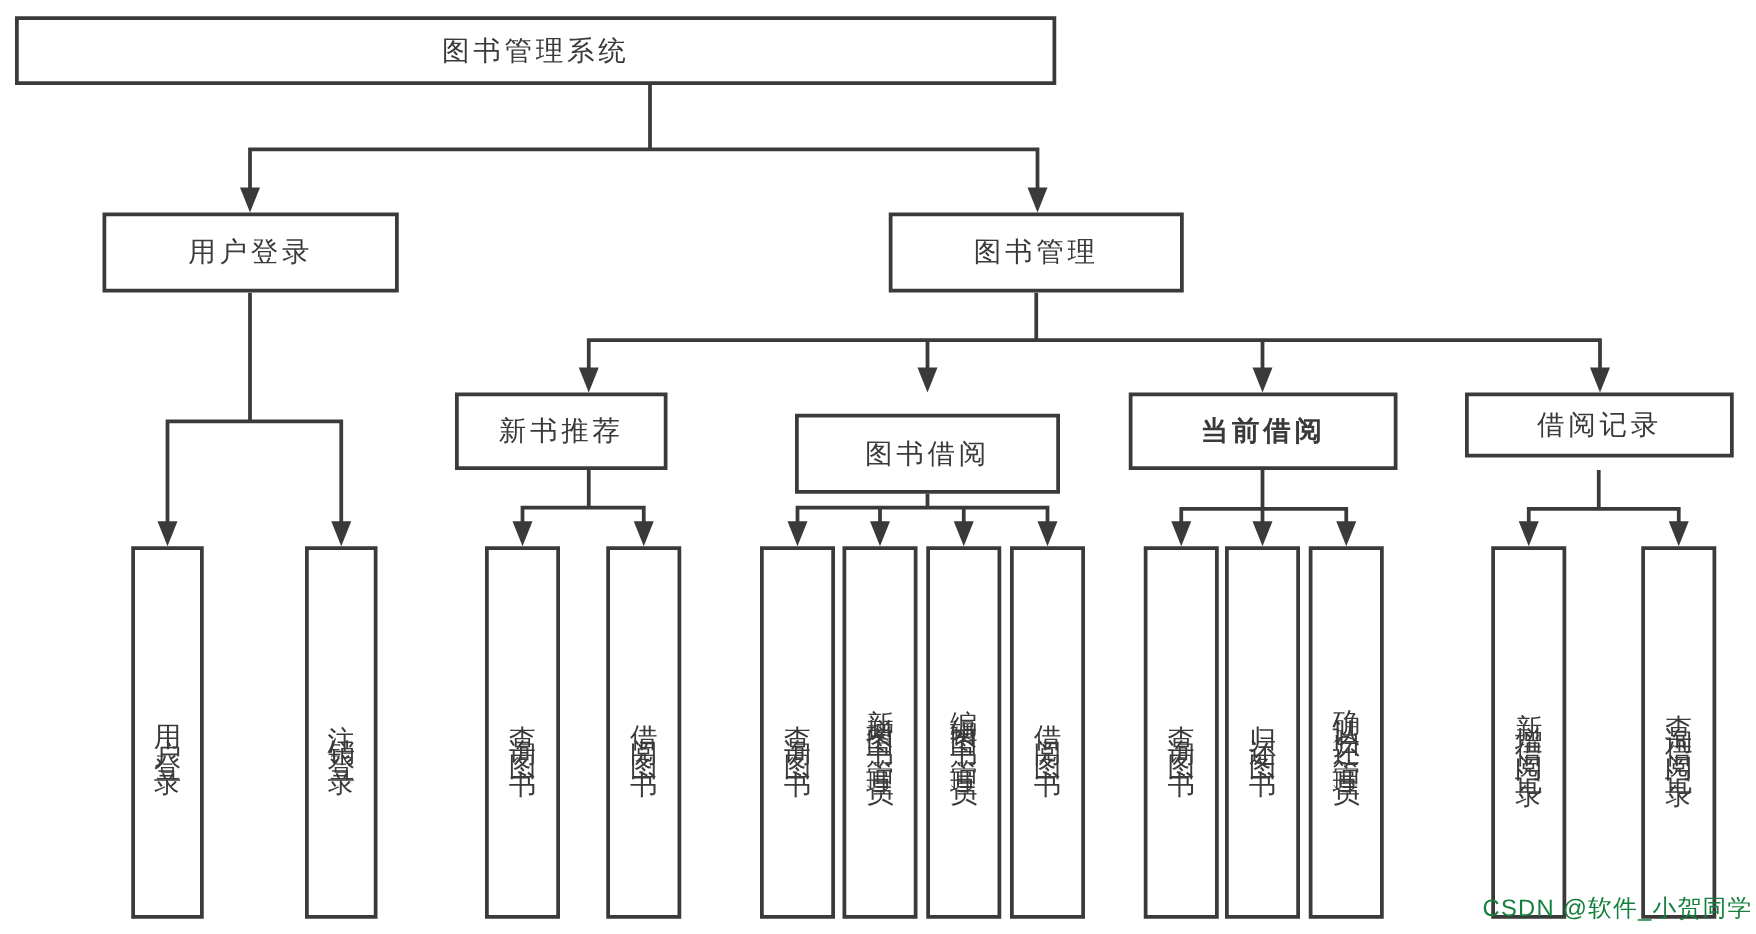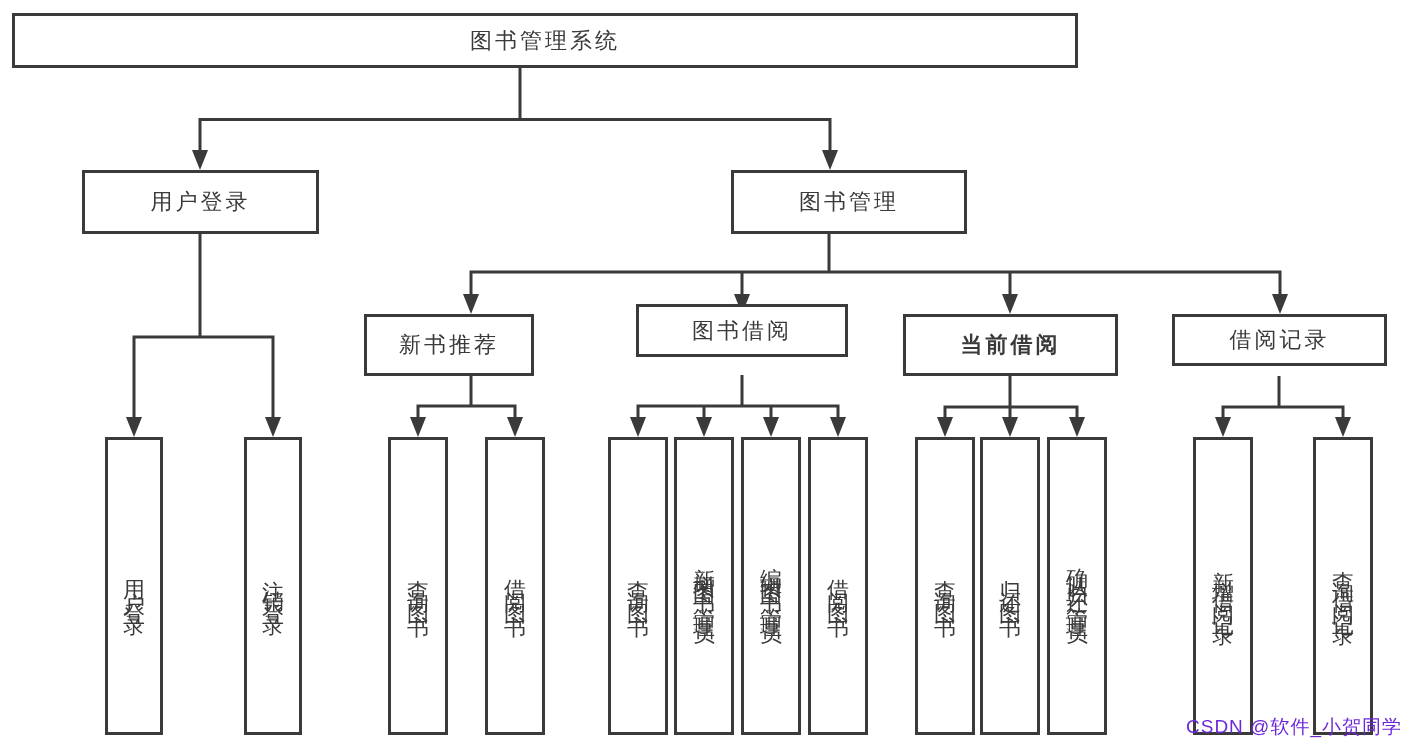--- a/index.html
+++ b/index.html
@@ -47,21 +47,21 @@
   .ls4 span { letter-spacing: 12px; }
   .ls6 span { letter-spacing: 11px; }
   .ls9 span { letter-spacing: 8px; }
 
   #watermark {
     position: absolute;
     left: 1186px;
     top: 714px;
     font-size: 19px;
     letter-spacing: 1px;
-    color: #6d28d9;
+    color: #15803d;
     z-index: 5;
     white-space: nowrap;
   }
 </style>
 </head>
 <body>
 
 <div id="canvas">
 
   <svg id="connector-layer" width="1405" height="747" viewBox="0 0 1405 747">
@@ -97,35 +97,35 @@
       <polygon points="763,417 779,417 771,437"></polygon>
       <polygon points="830,417 846,417 838,437"></polygon>
       <polygon points="937,417 953,417 945,437"></polygon>
       <polygon points="1002,417 1018,417 1010,437"></polygon>
       <polygon points="1069,417 1085,417 1077,437"></polygon>
       <polygon points="1215,417 1231,417 1223,437"></polygon>
       <polygon points="1335,417 1351,417 1343,437"></polygon>
     </g>
   </svg>
 
-  <div class="box hbox" style="left:12px; top:13px; width:1066px; height:55px;">
+  <div class="box hbox" style="left:12px; top:13px; width:833px; height:55px;">
     <span>图书管理系统</span>
   </div>
 
   <div class="box hbox" style="left:82px; top:170px; width:237px; height:64px;">
     <span>用户登录</span>
   </div>
-  <div class="box hbox" style="left:711px; top:170px; width:236px; height:64px;margin-left:20px;">
+  <div class="box hbox" style="left:711px; top:170px; width:236px; height:64px;">
     <span>图书管理</span>
   </div>
 
   <div class="box hbox" style="left:364px; top:314px; width:170px; height:62px;">
     <span>新书推荐</span>
   </div>
-  <div class="box hbox" style="left:636px; top:304px; width:212px; height:53px;">
+  <div class="box hbox" style="left:636px; top:331px; width:212px; height:64px;">
     <span>图书借阅</span>
   </div>
   <div class="box hbox" style="left:903px; top:314px; width:215px; height:62px;font-weight:bold;">
     <span>当前借阅</span>
   </div>
   <div class="box hbox" style="left:1172px; top:314px; width:215px; height:52px;">
     <span>借阅记录</span>
   </div>
 
   <div class="box vbox ls4" style="left:105px; width:58px;">

